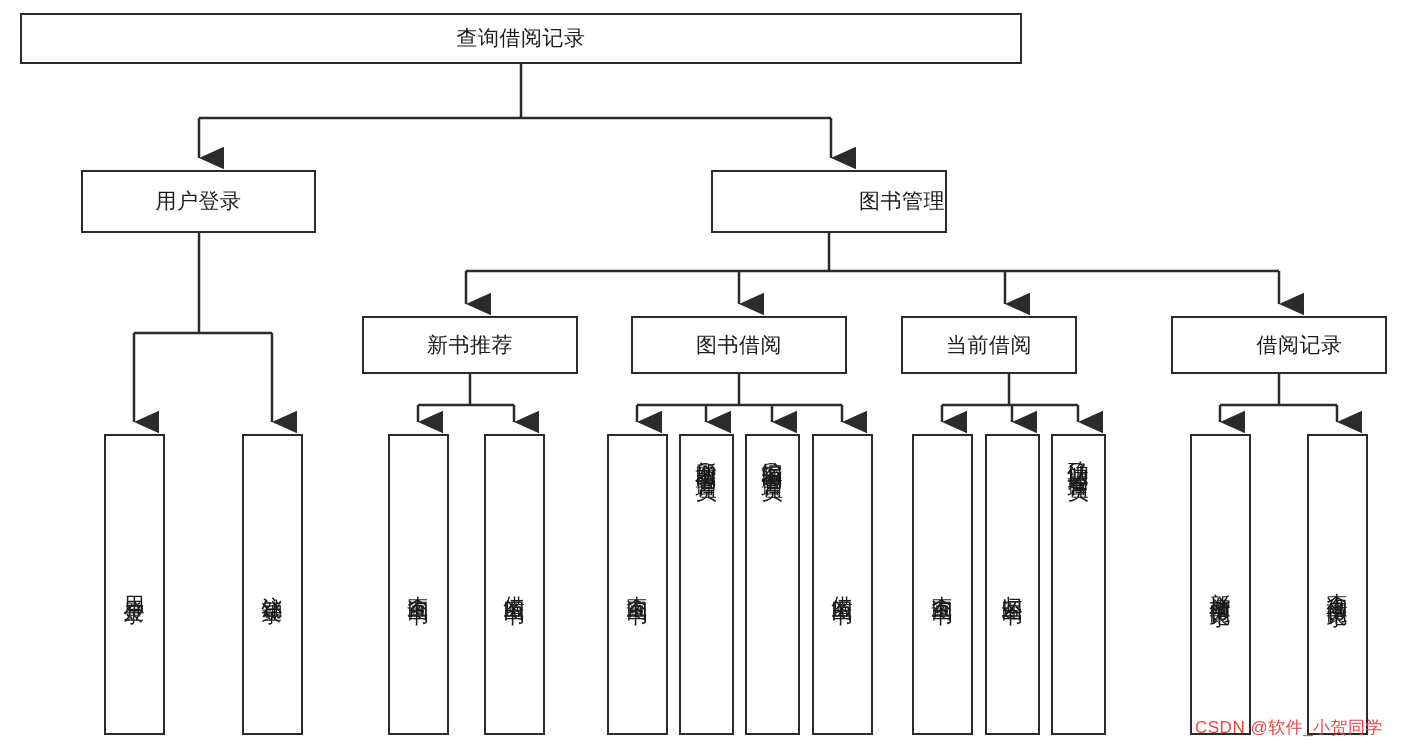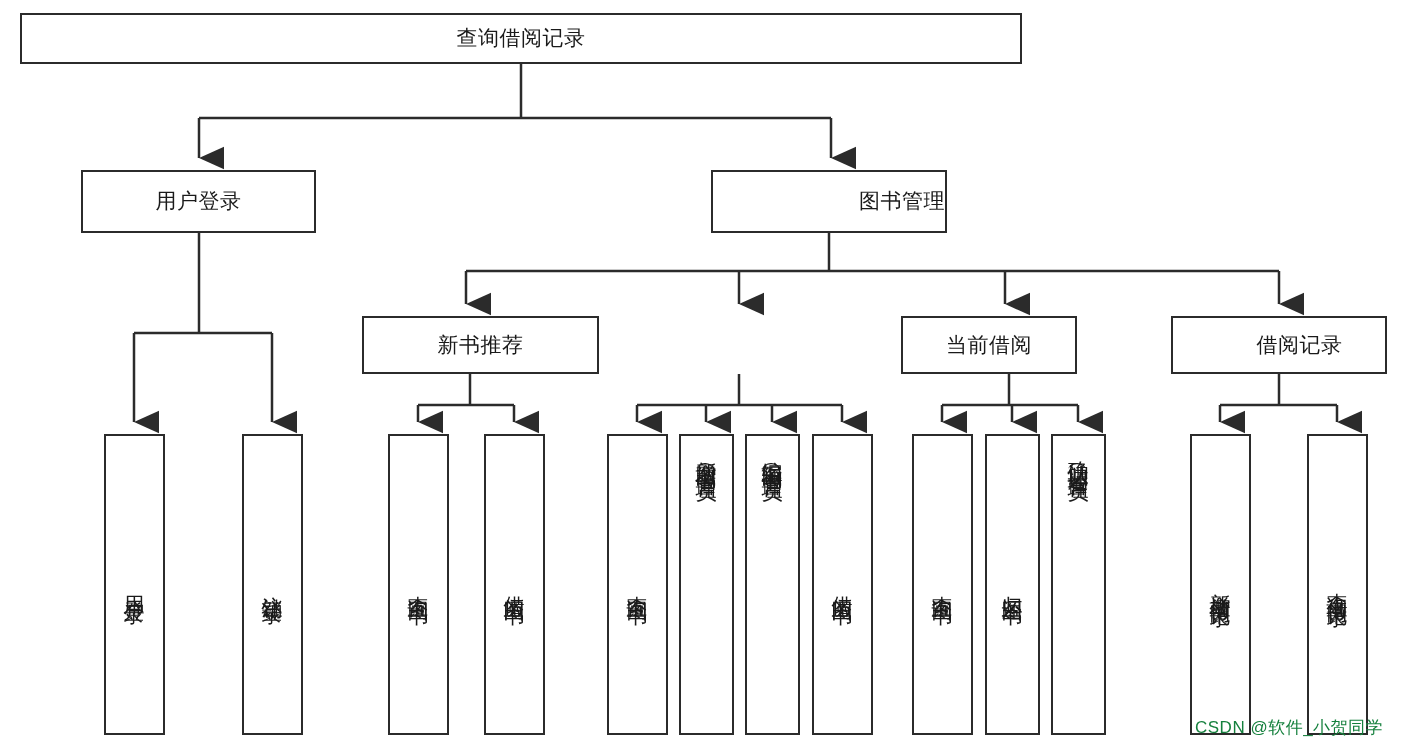--- a/index.html
+++ b/index.html
@@ -48,21 +48,21 @@
     writing-mode: vertical-rl;
     text-orientation: upright;
     letter-spacing: 3px;
     line-height: 1;
     text-align: center;
     white-space: nowrap;
   }
   .watermark {
     position: absolute;
     font-size: 17px;
-    color: #15803d;
+    color: #ef4444;
     white-space: nowrap;
     letter-spacing: 0.5px;
   }
 </style>
 </head>
 <body>
 
 <div id="canvas">
 
   <svg id="diagram-svg" viewBox="0 0 1405 747" xmlns="http://www.w3.org/2000/svg">
@@ -123,22 +123,25 @@
     <span class="node-label-h">查询借阅记录</span>
   </div>
 
   <div class="node-box" style="left:81px;top:170px;width:235px;height:63px;">
     <span class="node-label-h">用户登录</span>
   </div>
   <div class="node-box" style="left:711px;top:170px;width:236px;height:63px;justify-content:flex-end;">
     <span class="node-label-h">图书管理</span>
   </div>
 
-  <div class="node-box" style="left:362px;top:316px;width:237px;height:58px;">
+  <div class="node-box" style="left:362px;top:316px;width:216px;height:58px;">
     <span class="node-label-h">新书推荐</span>
+  </div>
+  <div class="node-box" style="left:631px;top:316px;width:216px;height:58px;">
+    <span class="node-label-h">图书借阅</span>
   </div>
   <div class="node-box" style="left:901px;top:316px;width:176px;height:58px;">
     <span class="node-label-h">当前借阅</span>
   </div>
   <div class="node-box" style="left:1171px;top:316px;width:216px;height:58px;padding-left:41px;">
     <span class="node-label-h">借阅记录</span>
   </div>
 
   <div class="node-box" style="left:104px;top:434px;width:61px;height:301px;align-items:center;">
     <span class="node-label-v">用户登录</span>

